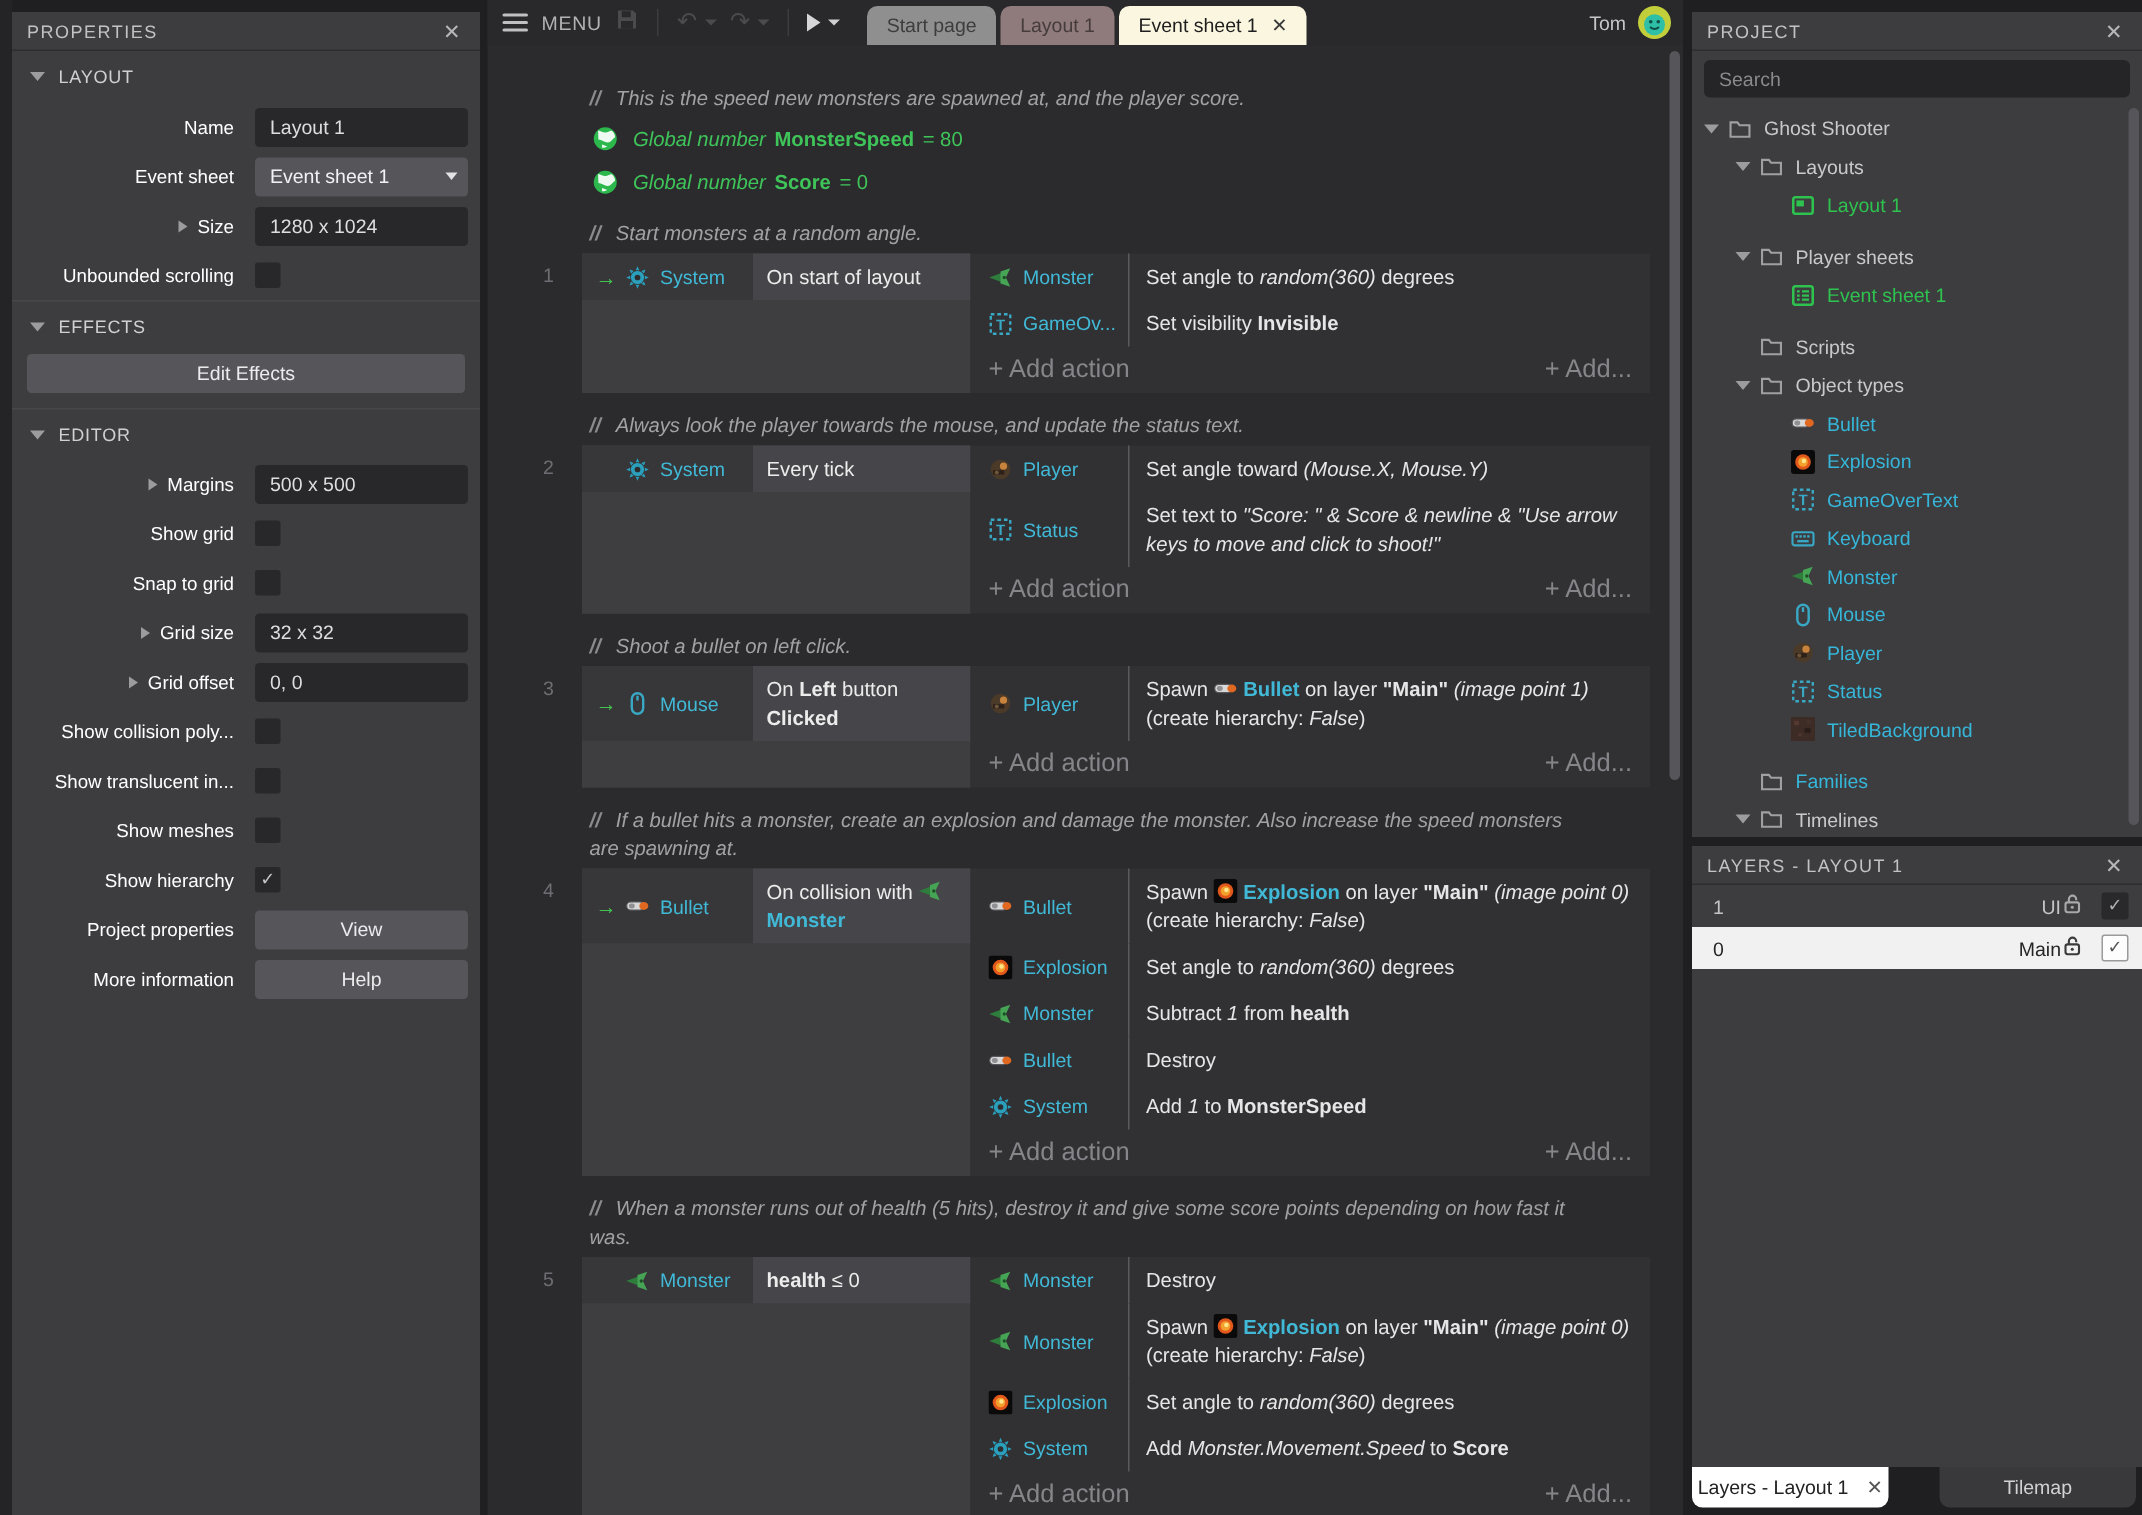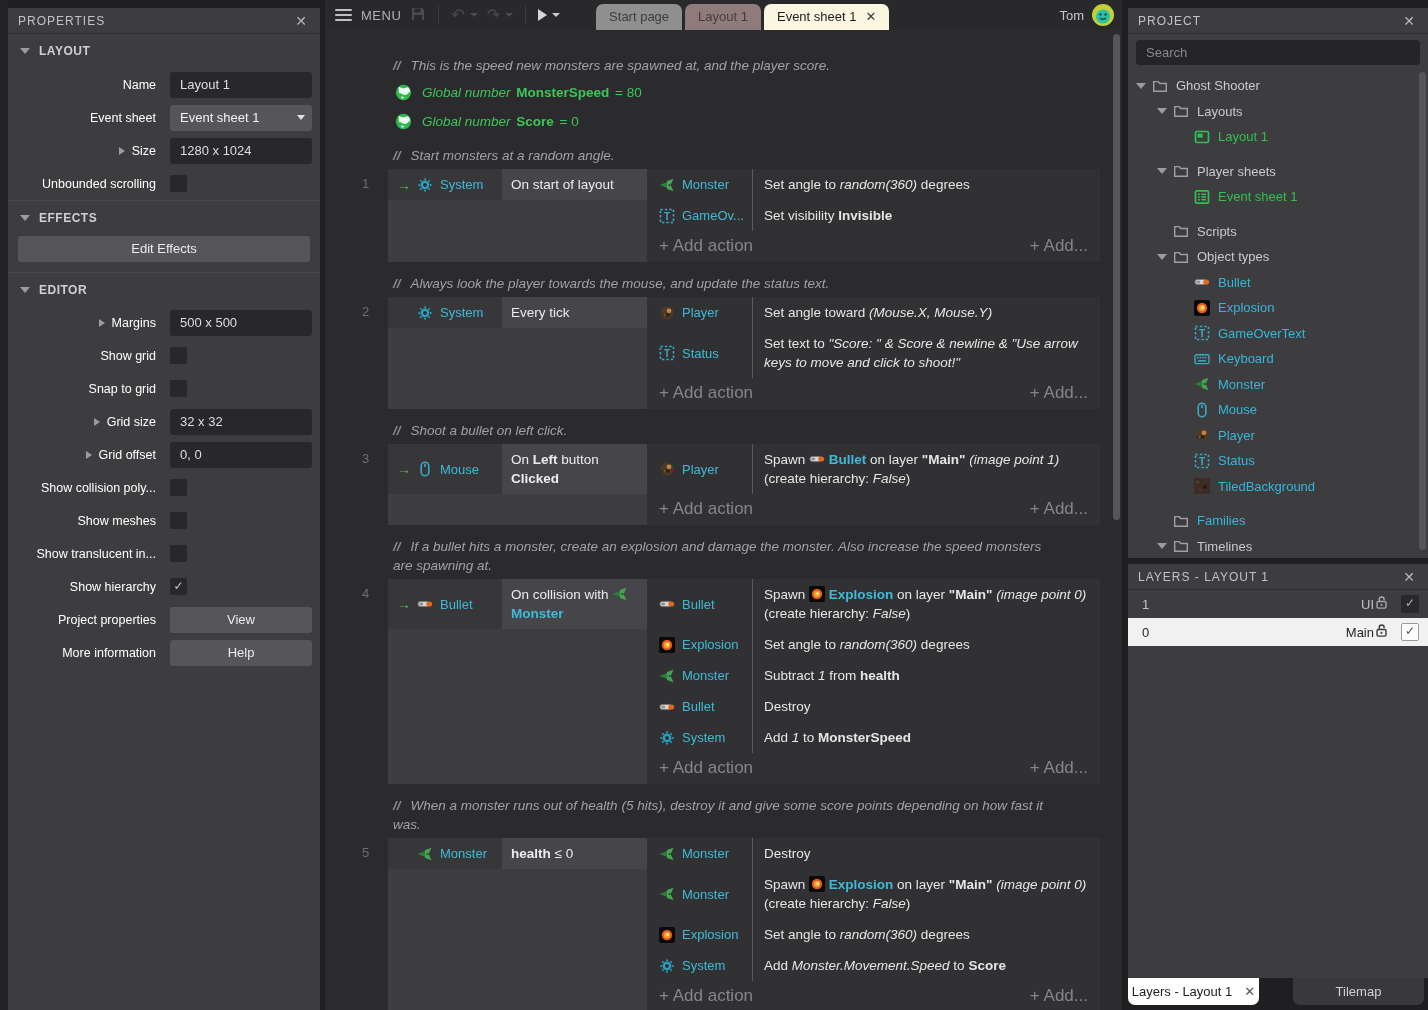--- a/index.html
+++ b/index.html
@@ -19,21 +19,21 @@
 
   
   .props-panel { left:8px; top:8px; width:312px; height:1002px; overflow:hidden; }
   .psection-header { height:34px; display:flex; align-items:center; gap:9px;
     padding-left:12px; border-top:1px solid #48484b; }
   .psection-header:first-of-type { border-top:none; }
   .tri-down { width:0; height:0; border-left:5px solid transparent; border-right:5px solid transparent;
     border-top:6px solid #9c9c9e; display:inline-block; }
   .tri-right { width:0; height:0; border-top:4.5px solid transparent; border-bottom:4.5px solid transparent;
     border-left:6px solid #9c9c9e; display:inline-block; margin-right:7px; }
-  .psection-title { color:#d0d0d2; font-size:12px; font-weight:700; letter-spacing:.5px; }
+  .psection-title { color:#d0d0d2; font-size:12px; font-weight:400; letter-spacing:.5px; }
   .prow { display:flex; align-items:center; height:33px; padding:0 8px 0 6px; }
   .plabel { flex:1; text-align:right; color:#ffffff; font-size:12.5px; padding-right:14px;
     white-space:nowrap; overflow:hidden; }
   .pslot { width:142px; display:flex; align-items:center; }
   .pfield { width:142px; height:26px; background:#28282b; border-radius:3px; color:#dedee0;
     font-size:13px; line-height:26px; padding:0 10px; white-space:nowrap; overflow:hidden; }
   .pdrop { width:142px; height:26px; background:#55555a; border-radius:3px; color:#f2f2f4;
     font-size:13px; line-height:26px; padding:0 20px 0 10px; position:relative; white-space:nowrap; }
   .pdrop .dcaret { position:absolute; right:7px; top:10px; width:0; height:0;
     border-left:4.5px solid transparent; border-right:4.5px solid transparent; border-top:5px solid #e2e2e4; }
@@ -51,21 +51,21 @@
   .hamburger { display:inline-flex; flex-direction:column; gap:3px; width:17px; }
   .hamburger span { height:2px; background:#c0c0c2; border-radius:1px; }
   .menu-label { color:#b2b2b4; font-size:13px; letter-spacing:.5px; }
   .tb-sep { width:1px; height:18px; background:#3c3c3f; margin:0 3px; align-self:center; }
   .tb-ico { font-size:16px; color:#4b4b4e; line-height:1; }
   .tb-caret { width:0; height:0; border-left:4px solid transparent; border-right:4px solid transparent;
     border-top:4.5px solid #4b4b4e; margin-left:-4px; }
   .play-tri { width:0; height:0; border-top:6px solid transparent; border-bottom:6px solid transparent;
     border-left:9px solid #d6d6d8; }
   .play-caret { border-top-color:#cfcfd1; }
-  .doc-tabs { display:flex; gap:3px; margin-left:36px; height:26px; }
+  .doc-tabs { display:flex; gap:3px; margin-left:18px; height:26px; }
   .dtab { height:26px; line-height:26px; padding:0 13px; font-size:13px; border-radius:7px 7px 0 0;
     display:flex; align-items:center; gap:9px; }
   .dtab.gray { background:#8f8f8f; color:#3d3d3d; }
   .dtab.rose { background:#8f7b7b; color:#463c3c; }
   .dtab.active { background:#fbf6e0; color:#1e1e1e; }
   .dtab .tab-x { font-size:13px; color:#3a3a3a; }
   .tb-user { margin-left:auto; display:flex; align-items:center; gap:8px; height:30px; }
   .user-name { color:#c6c6c8; font-size:13px; }
   .avatar svg { display:block; }
 
@@ -214,27 +214,27 @@
             <span class="pfield">0, 0</span>
           </span>
         </div>
         <div class="prow">
           <span class="plabel">Show collision poly...</span>
           <span class="pslot">
             <span class="pcheck"></span>
           </span>
         </div>
         <div class="prow">
+          <span class="plabel">Show translucent in...</span>
+          <span class="pslot">
+            <span class="pcheck"></span>
+          </span>
+        </div>
+        <div class="prow">
           <span class="plabel">Show meshes</span>
-          <span class="pslot">
-            <span class="pcheck"></span>
-          </span>
-        </div>
-        <div class="prow">
-          <span class="plabel">Show translucent in...</span>
           <span class="pslot">
             <span class="pcheck"></span>
           </span>
         </div>
         <div class="prow">
           <span class="plabel">Show hierarchy</span>
           <span class="pslot">
             <span class="pcheck">✓</span>
           </span>
         </div>

